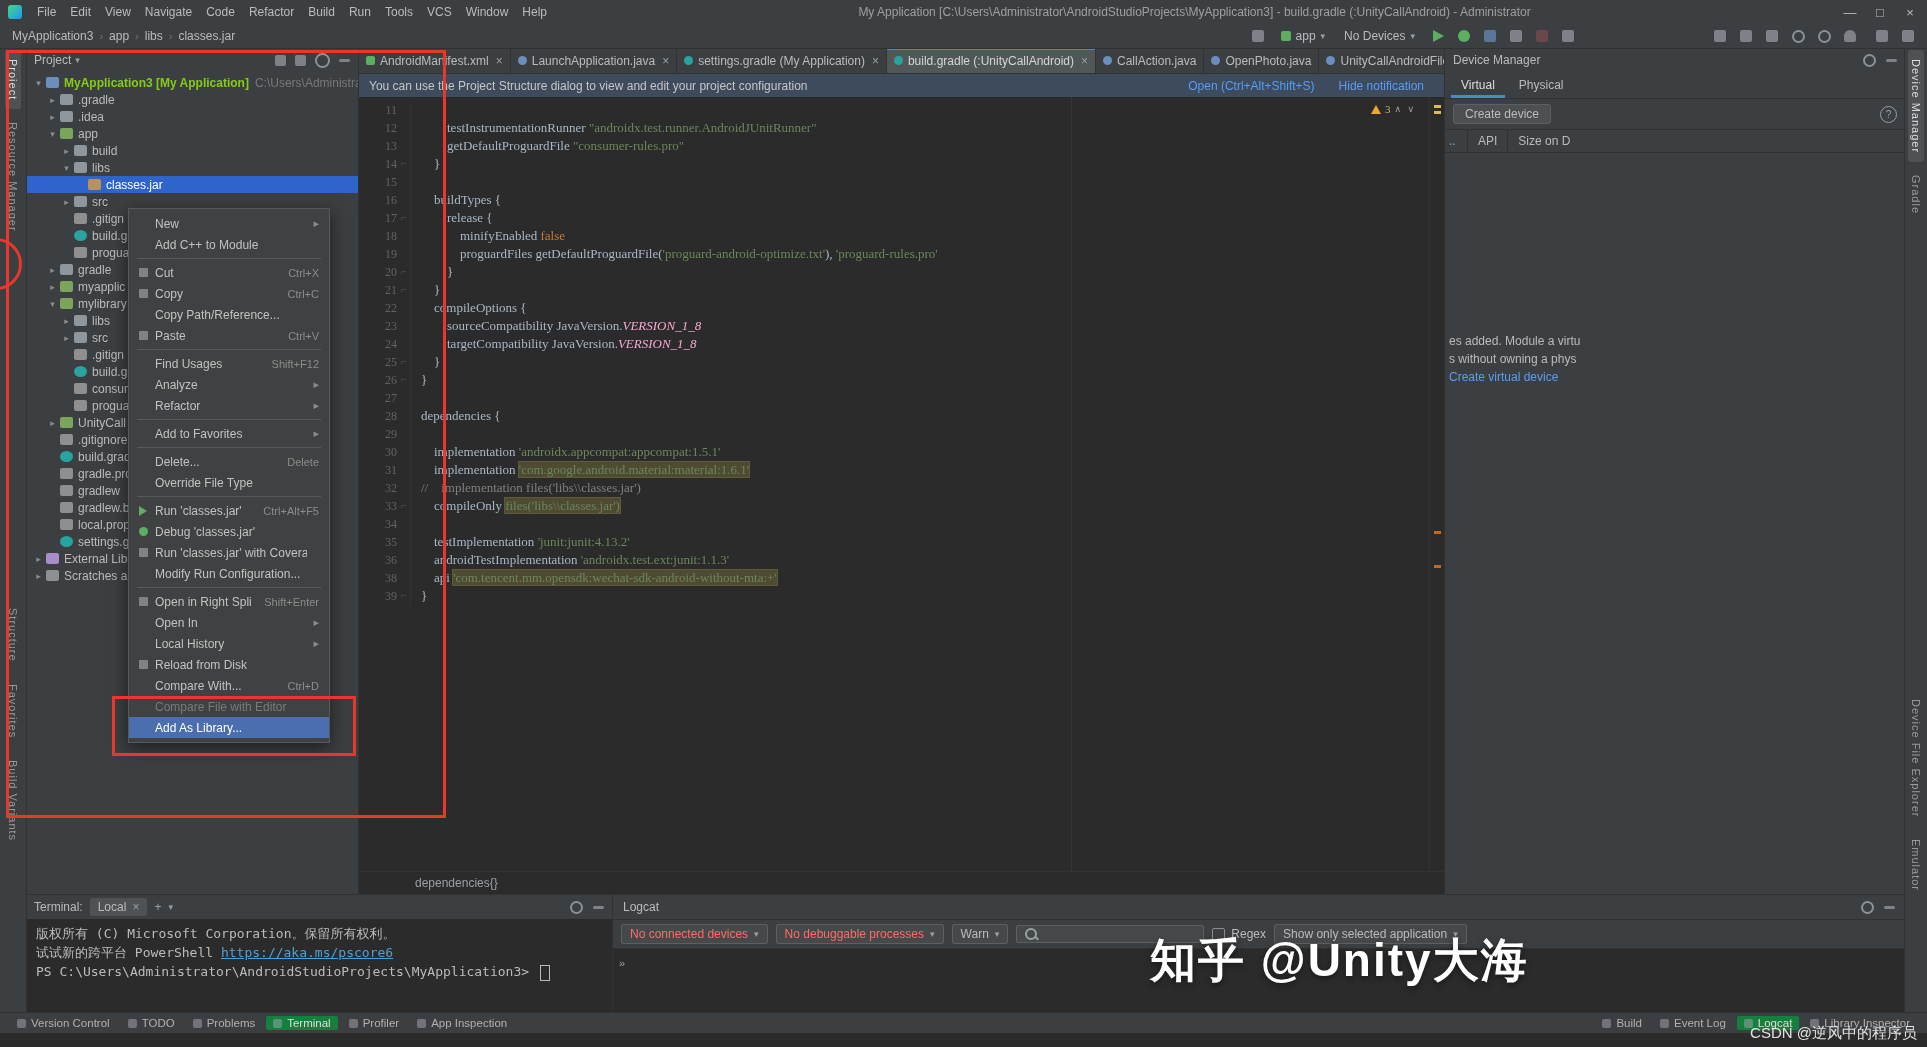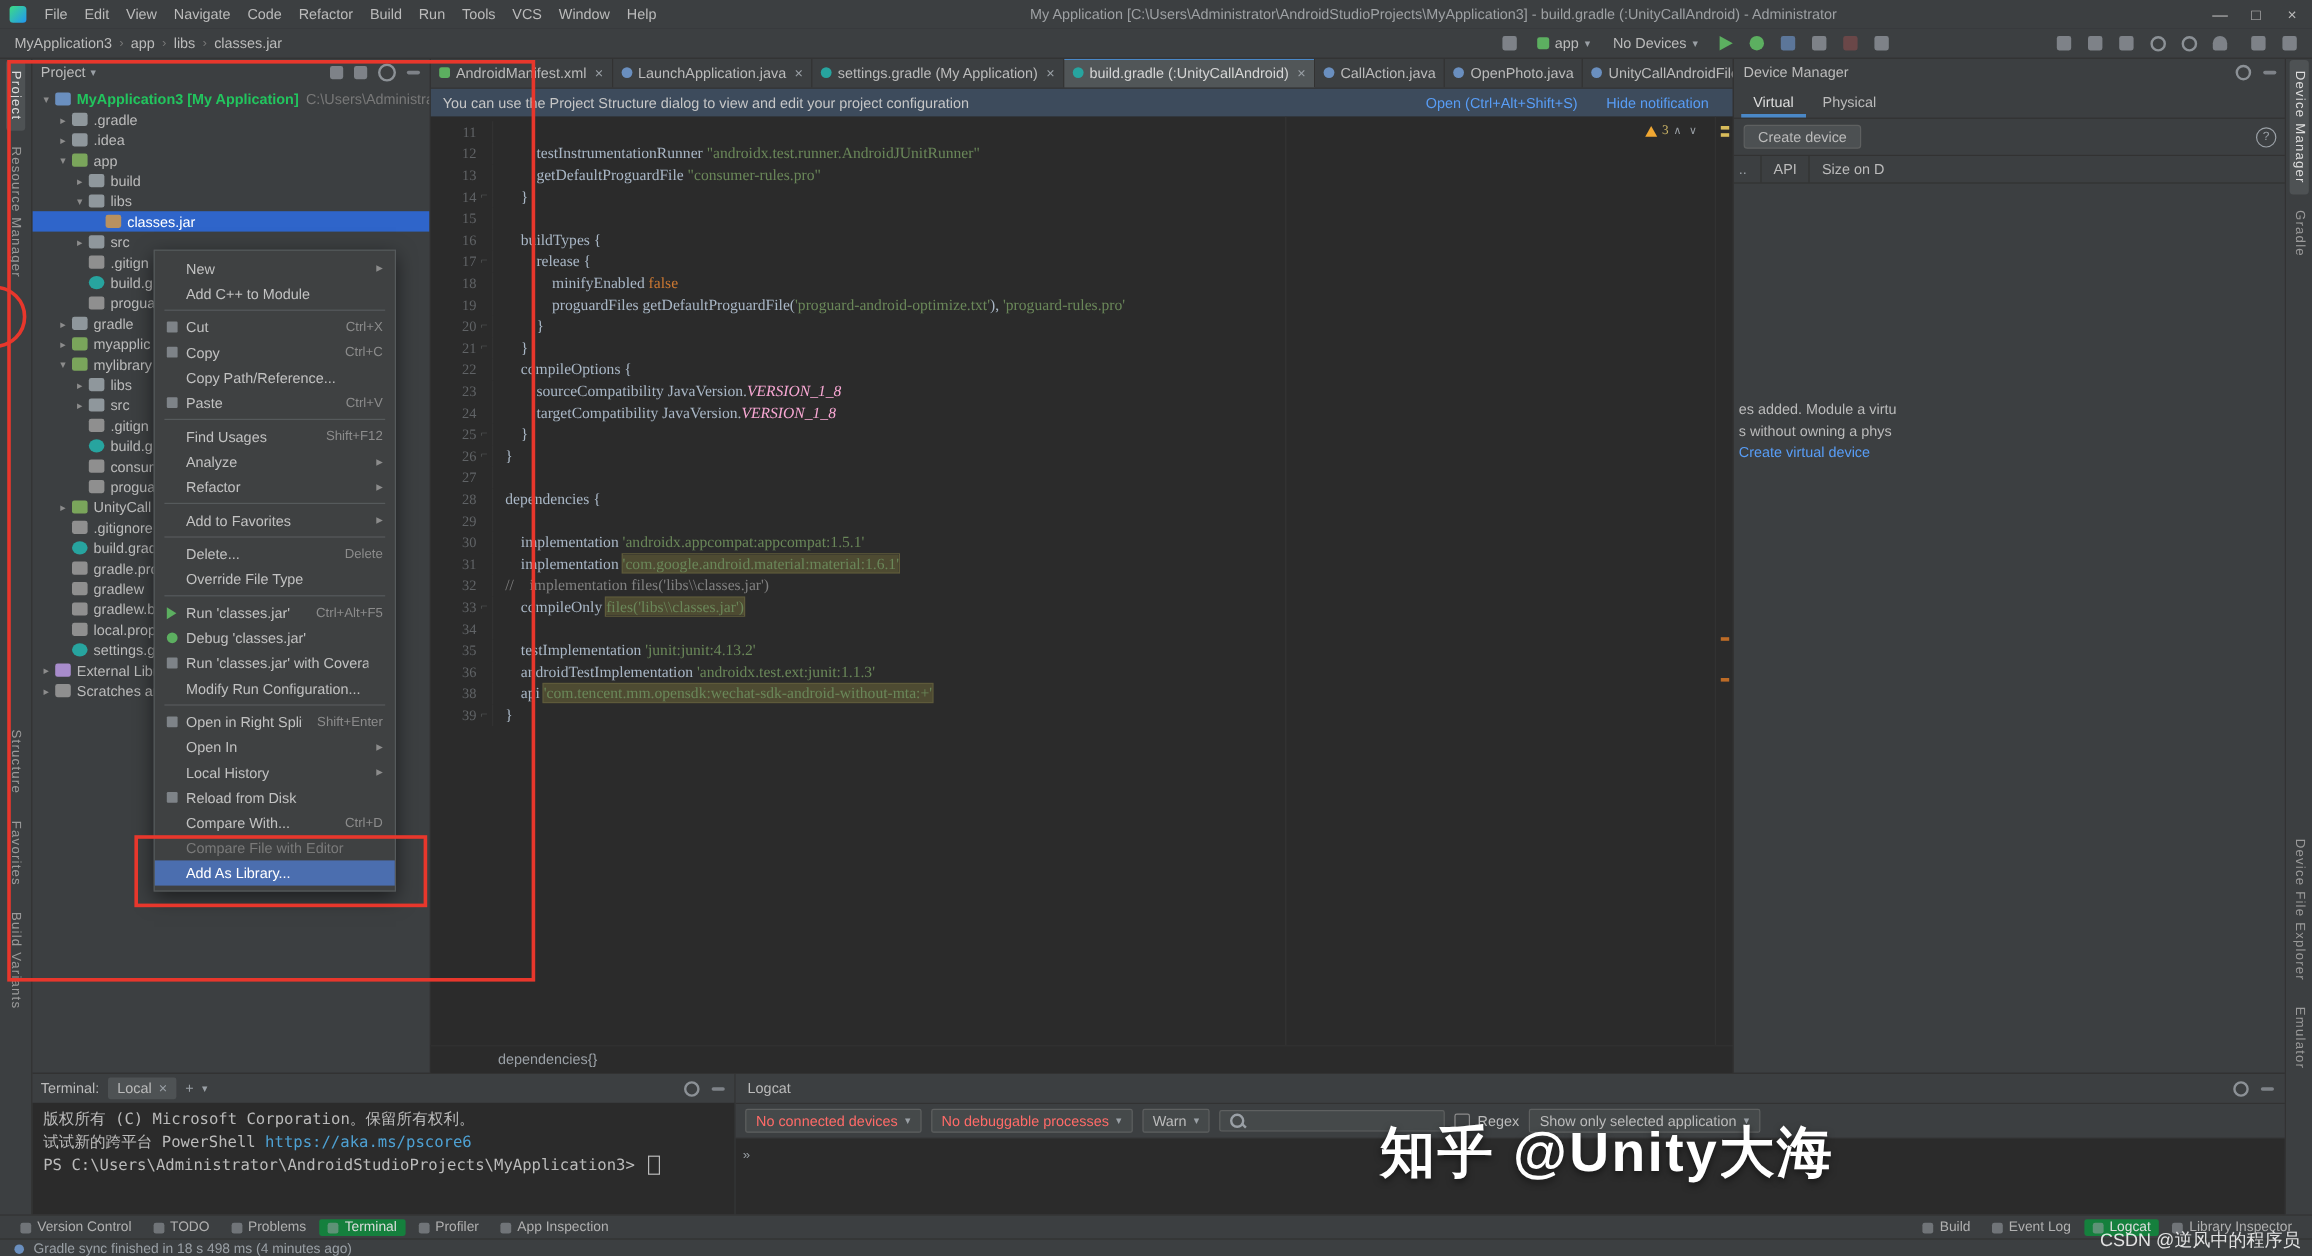--- a/index.html
+++ b/index.html
@@ -55,21 +55,21 @@
   
   #project-panel{width:332px;flex:none;background:#3c3f41;border-right:1px solid #323232;
                  display:flex;flex-direction:column;overflow:hidden}
   .pp-header{height:24px;flex:none;display:flex;align-items:center;padding:0 8px;gap:4px;color:#bbb}
   .pp-caret{font-size:9px;color:#9aa0a6}
   .pp-icons{margin-left:auto;display:flex;gap:9px;align-items:center}
   .pp-icons .shape{width:11px;height:11px}
   #tree{flex:1;overflow:hidden;padding-top:2px}
   .tree-row{height:17px;display:flex;align-items:center;font-size:12px;color:#bbb;white-space:nowrap;overflow:hidden}
   .tree-row.sel{background:#2f65ca;color:#fff}
-  .tree-row.bold .tl{color:#22c55e;font-weight:bold}
+  .tree-row.bold .tl{color:#84cc16;font-weight:bold}
   .tw-ch{width:13px;color:#8c8c8c;font-size:9px;text-align:center;flex:none}
   .ti{width:13px;height:11px;border-radius:2px;margin:0 5px 0 1px;flex:none}
   .ti-project{background:#6a8fbf}.ti-folder{background:#8f979c}.ti-module{background:#7aa55b}
   .ti-jar{background:#b9915f}.ti-gradle{background:#27a49f;border-radius:50%}
   .ti-git{background:#8f8f8f}.ti-file{background:#8f8f8f}.ti-lib{background:#a88ccc}.ti-scratch{background:#8f8f8f}
   .tsuf{color:#787878;margin-left:6px}
 
   
   #editor-col{flex:1;min-width:0;display:flex;flex-direction:column;background:#2b2b2b}
   #etabs{height:25px;flex:none;background:#3c3f41;border-bottom:1px solid #323232;display:flex;overflow:hidden}
@@ -127,21 +127,21 @@
 
   
   #bottom{position:absolute;left:26px;right:22px;top:894px;height:118px;display:flex;border-top:1px solid #323232}
   #terminal{width:586px;flex:none;display:flex;flex-direction:column;background:#3c3f41;border-right:1px solid #323232}
   .term-header{height:24px;flex:none;display:flex;align-items:center;gap:7px;padding:0 8px;color:#bbb}
   .term-tab{display:flex;align-items:center;gap:6px;background:#4e5254;padding:2px 8px;border-radius:2px}
   .term-x,.term-plus,.term-ch{color:#9aa0a6}
   .term-hicons{margin-left:auto;display:flex;gap:10px;align-items:center}
   .term-body{flex:1;background:#2b2b2b;padding:5px 10px;font-family:"DejaVu Sans Mono",monospace;
              font-size:13px;color:#bbb;line-height:19px;white-space:pre-wrap}
-  .term-link{color:#4ea1d3;}
+  .term-link{color:#4ea1d3;text-decoration:underline}
   .cursor{display:inline-block;width:8px;height:14px;border:1px solid #bbb;vertical-align:middle;margin-left:3px}
 
   #logcat{flex:1;min-width:0;display:flex;flex-direction:column;background:#3c3f41}
   .log-header{height:24px;flex:none;display:flex;align-items:center;padding:0 10px;color:#bbb}
   .log-hicons{margin-left:auto;display:flex;gap:10px;align-items:center}
   .log-toolbar{height:28px;flex:none;display:flex;align-items:center;gap:8px;padding:0 8px;
                border-top:1px solid #323232;border-bottom:1px solid #323232}
   .log-select{display:flex;align-items:center;gap:6px;background:#45494a;border:1px solid #5e6060;
               border-radius:2px;font-size:12px;padding:2px 8px;color:#bbb;white-space:nowrap}
   .log-select.err{color:#ff6b68}
@@ -814,24 +814,20 @@
         <span class="sb-item active">
           <span class="sb-ic"></span>
           <span>Logcat</span>
         </span>
         <span class="sb-item">
           <span class="sb-ic"></span>
           <span>Library Inspector</span>
         </span>
       </span>
   </div>
-  <div id="statusmsg">
-    <span class="info-dot"></span>
-    <span>Gradle sync finished in 18 s 498 ms (4 minutes ago)</span>
-  </div>
 
   <div id="context-menu">
       <div class="cm-item">
         <span class="cm-ic"></span>
         <span class="cm-label">New</span>
         <span class="cm-right">▸</span>
       </div>
       <div class="cm-item">
         <span class="cm-ic"></span>
         <span class="cm-label">Add C++ to Module</span>

